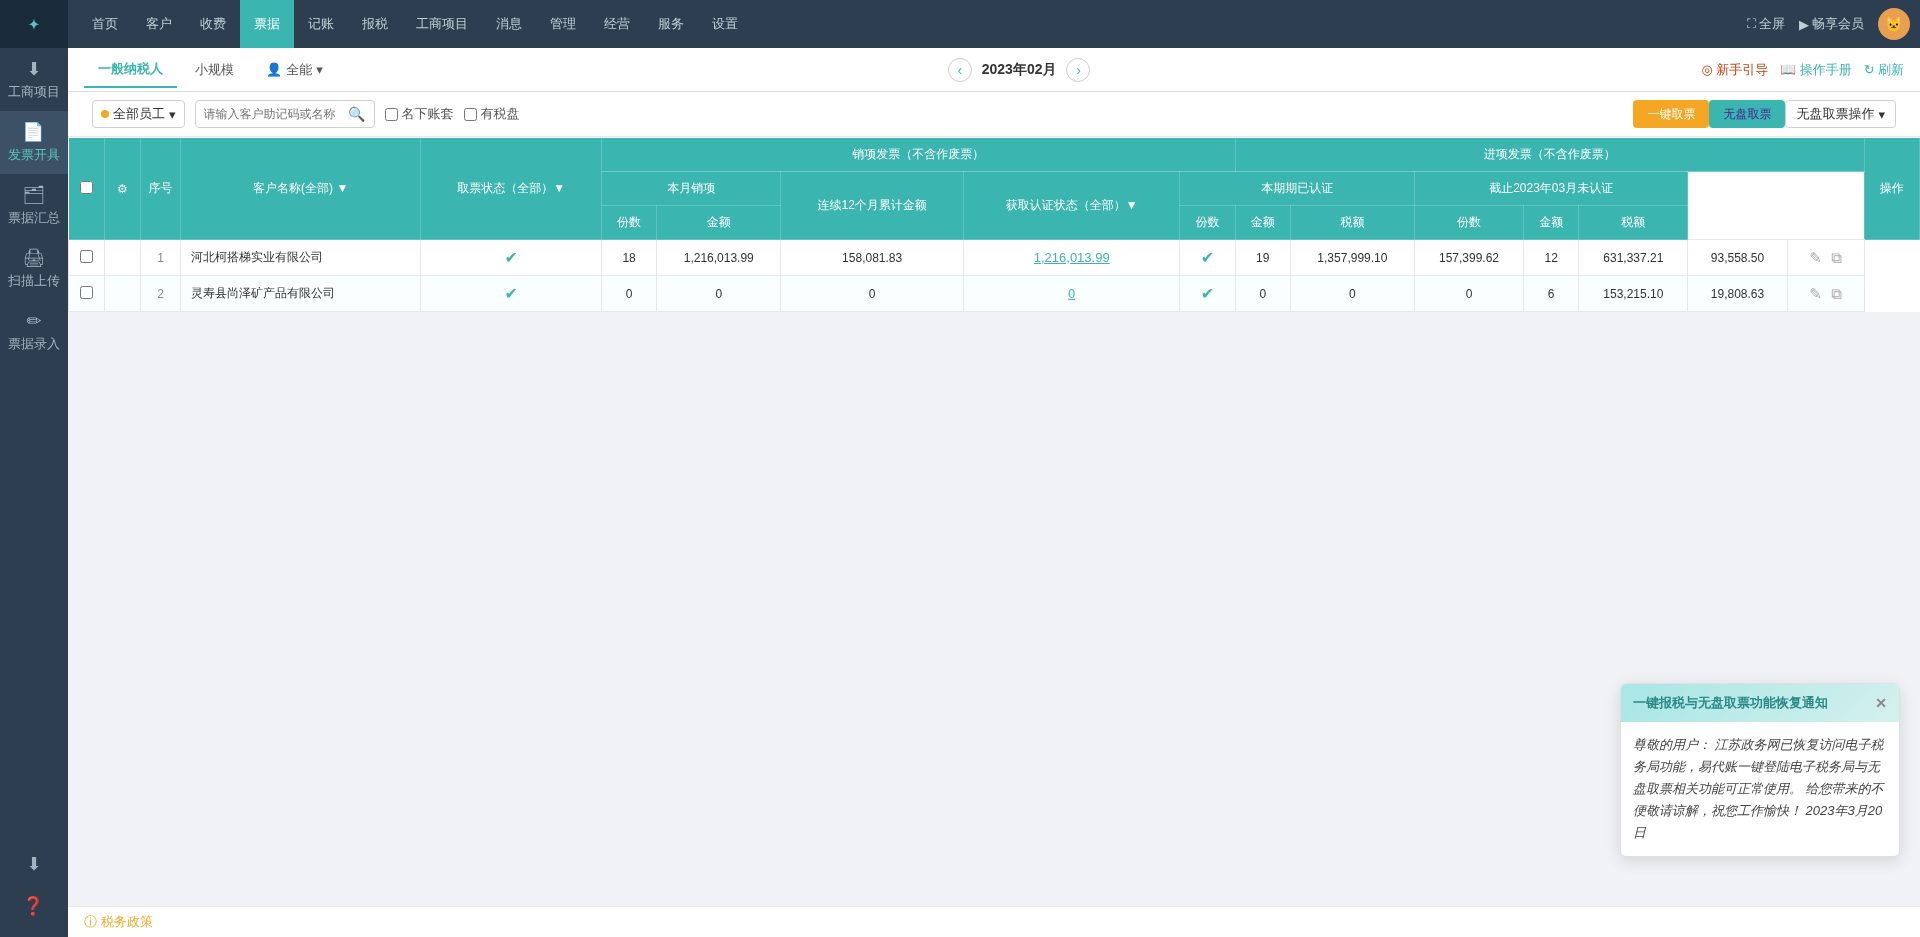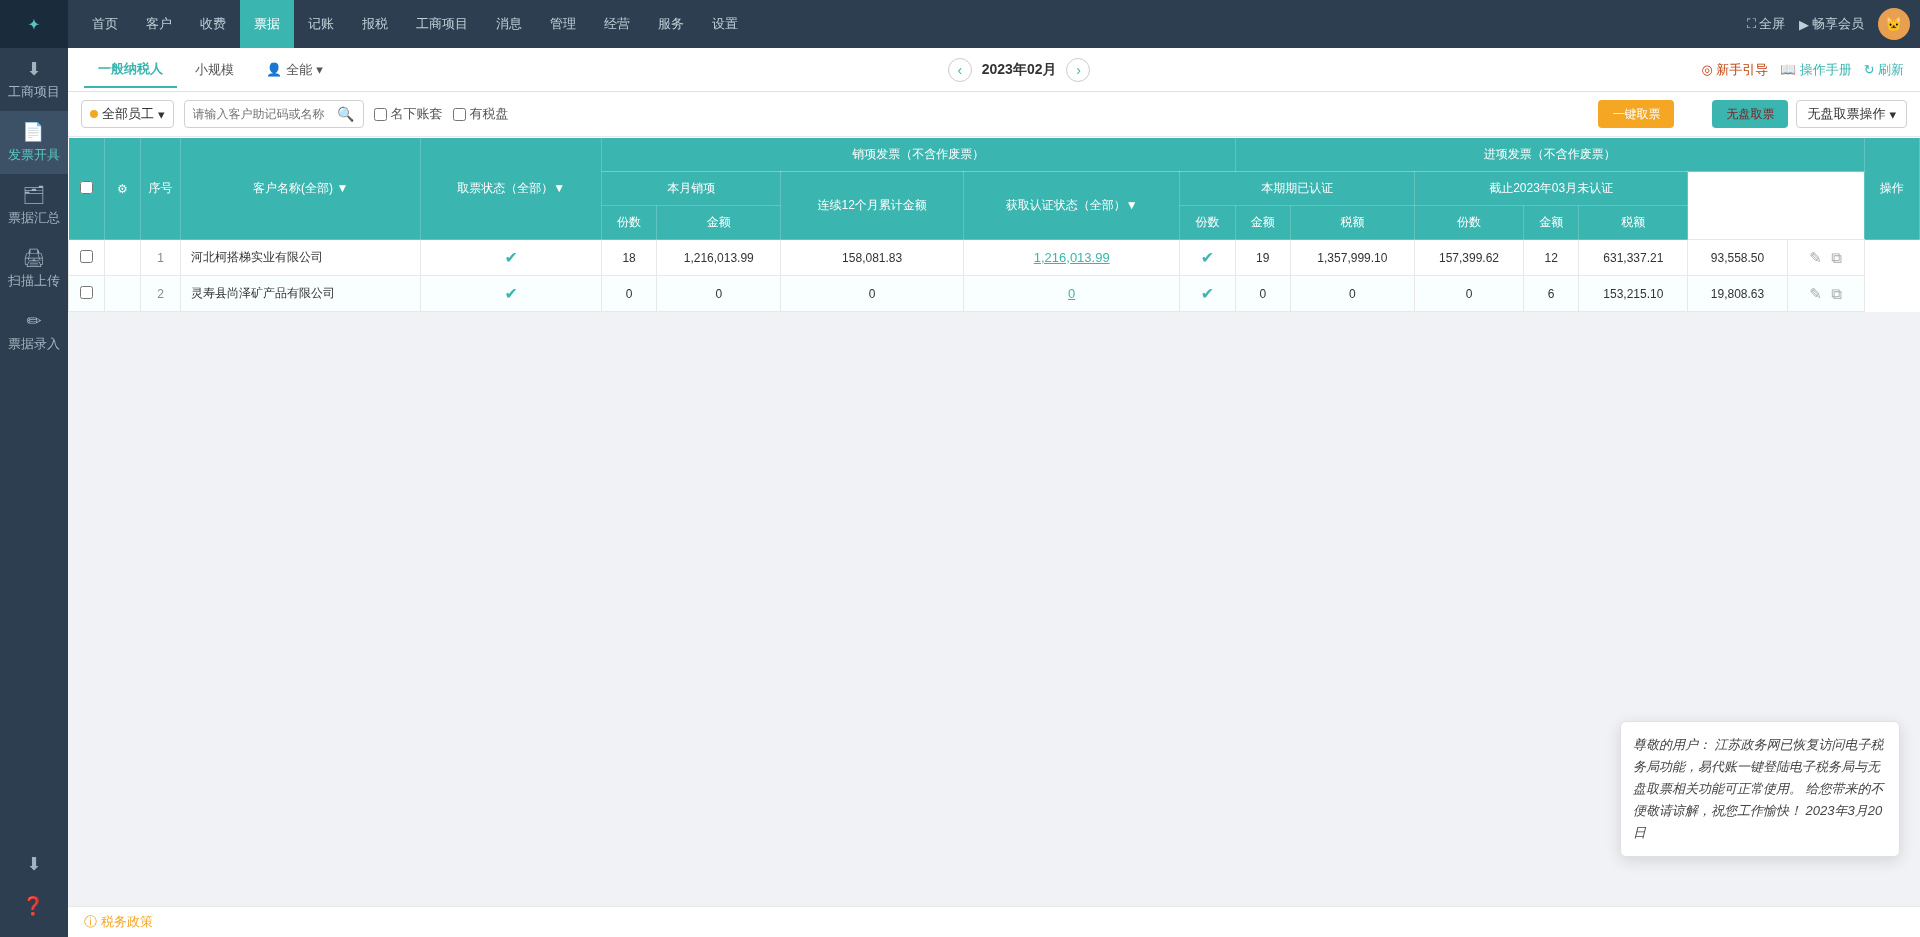--- a/index.html
+++ b/index.html
@@ -128,21 +128,21 @@
       color: #3ab5b0;
       font-size: 14px;
       background: #fff;
     }
     .tab-nav-month { font-weight: bold; color: #333; font-size: 14px; }
 
     
     .filter-bar {
       background: #fff;
       border-bottom: 1px solid #e8e8e8;
-      padding: 8px 13px;
+      padding: 8px 24px;
       display: flex;
       gap: 10px;
       flex-shrink: 0;
     }
     .filter-select {
       border: 1px solid #d0d0d0;
       border-radius: 4px;
       padding: 4px 8px;
       background: #fff;
       color: #333;
@@ -184,42 +184,40 @@
       align-items: center;
       gap: 4px;
       font-size: 12px;
       color: #555;
       cursor: pointer;
     }
     .filter-checkbox input { cursor: pointer; }
     .filter-right {
       margin-left: auto;
       display: flex;
-      gap: 8px;
     }
     .btn-orange {
       background: #f5a623;
       color: #fff;
       border: none;
       border-radius: 4px;
       padding: 5px 14px;
       font-size: 12px;
       cursor: pointer;
       height: 28px;
     }
     .btn-teal {
       background: #3ab5b0;
-      color: #7f1d1d;
+      color: #4c1d95;
       border: none;
       border-radius: 4px;
       padding: 5px 14px;
       font-size: 12px;
       cursor: pointer;
       height: 28px;
-      margin-left: 30px;
     }
     .btn-dropdown {
       background: #fff;
       color: #333;
       border: 1px solid #d0d0d0;
       border-radius: 4px;
       padding: 5px 10px;
       font-size: 12px;
       cursor: pointer;
       height: 28px;
@@ -549,19 +547,23 @@
     </div>
 
     <div class="footer-bar">
       <span>ⓘ</span>
       <span>税务政策</span>
     </div>
   </div>
 </div>
 
 <div class="notification-popup">
+  <div class="notif-header">
+    <span>一键报税与无盘取票功能恢复通知</span>
+    <span class="notif-close">✕</span>
+  </div>
   <div class="notif-body notif-scroll">
     <span id="notif-text">尊敬的用户：
 江苏政务网已恢复访问电子税务局功能，易代账一键登陆电子税务局与无盘取票相关功能可正常使用。
 给您带来的不便敬请谅解，祝您工作愉快！
 2023年3月20日</span>
   </div>
 </div>
 
 </body></html>

